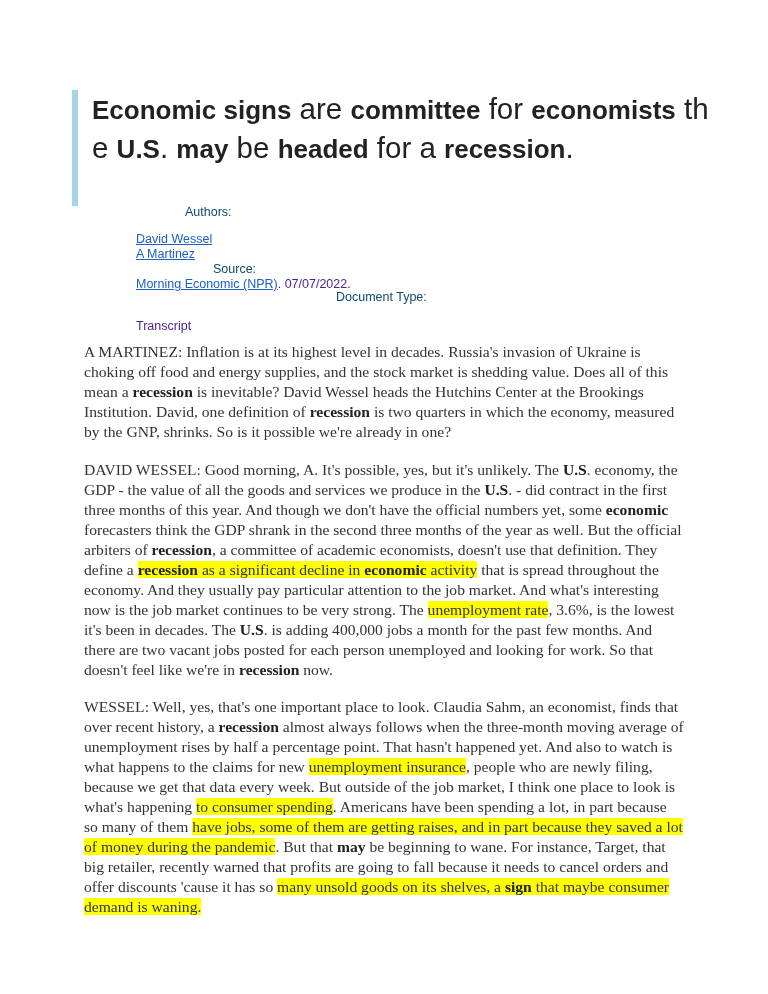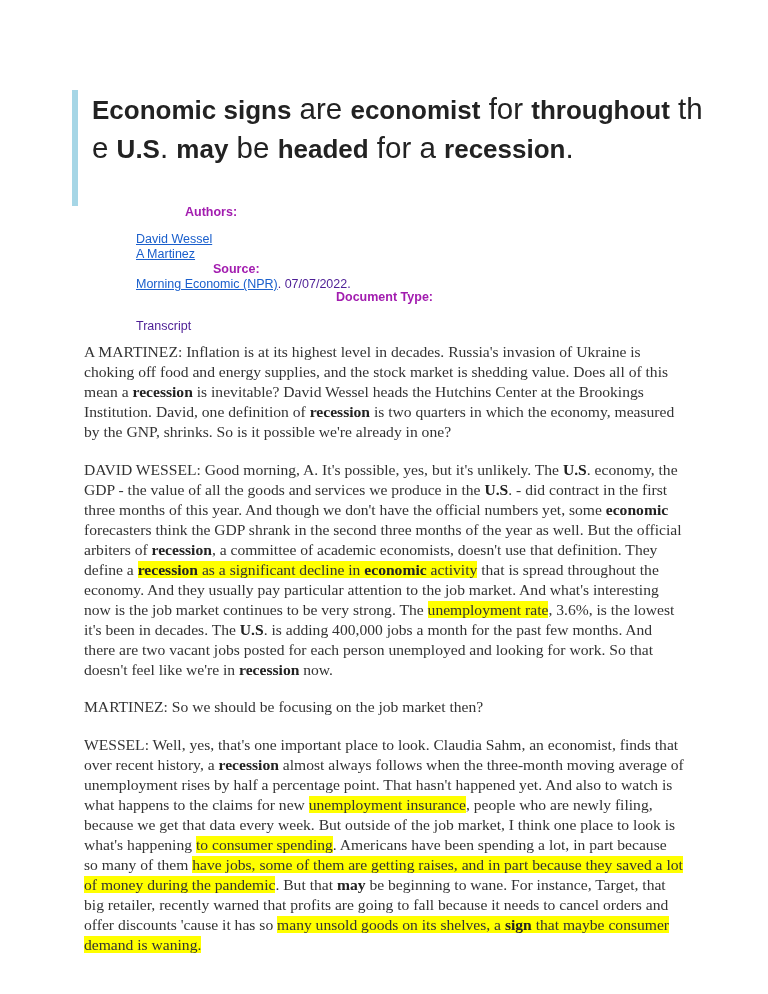--- a/index.html
+++ b/index.html
@@ -8,50 +8,49 @@
     position: absolute; left: 72px; top: 90px; width: 640px; height: 116px;
     border-left: 6px solid #a6d6e6; padding-left: 14px; box-sizing: border-box;
   }
   .title {
     margin: 0; font-family: "Liberation Sans", sans-serif; font-weight: normal;
     font-size: 29.5px; line-height: 37px; color: #222222; letter-spacing: 0;
     word-break: break-all;
   }
   .title b { font-weight: bold; font-size: 26px; }
   .meta { font-family: "Liberation Sans", sans-serif; font-size: 12.5px; color: #333; }
-  .meta-label { position: absolute; font-weight: bold; color: #a21caf; }
+  .meta-label { position: absolute; font-weight: normal; color: #0c4a6e; }
   .meta-line { position: absolute; left: 136px; }
   .meta a { color: #1a5fcc; text-decoration: underline; }
   .meta .plain { color: #4c1d95; }
   .body-text {
     position: absolute; left: 84px; top: 342px; width: 600px;
     font-family: "Liberation Serif", serif; font-size: 15.6px; line-height: 20px;
     color: #333333;
   }
   .body-text p { margin: 0 0 17.5px 0; }
   .body-text b { color: #222; }
   .hl { background: #ffff00; }
 </style>
 </head>
 <body>
 
 <div class="title-block">
-  <h1 class="title" id="title"><b>Economic signs</b><span> are </span><b>economist</b><span> for </span><b>throughout</b><span> the </span><b>U.S</b><span>. </span><b>may</b><span> be </span><b>headed</b><span> for a </span><b>recession</b><span>.</span></h1>
+  <h1 class="title" id="title"><b>Economic signs</b><span> are </span><b>committee</b><span> for </span><b>economists</b><span> the </span><b>U.S</b><span>. </span><b>may</b><span> be </span><b>headed</b><span> for a </span><b>recession</b><span>.</span></h1>
 </div>
 
 <div class="meta">
   <span class="meta-label" style="left:185px; top:205px;">Authors:</span>
   <a class="meta-line" style="top:232px;" href="#">David Wessel</a>
   <a class="meta-line" style="top:247px;" href="#">A Martinez</a>
   <span class="meta-label" style="left:213px; top:262px;">Source:</span>
   <span class="meta-line" style="top:277px;">
     <a href="#">Morning Economic (NPR)</a><span class="plain">. 07/07/2022.</span>
   </span>
   <span class="meta-label" style="left:336px; top:290px;text-align:right;">Document Type:</span>
   <span class="meta-line plain" style="top:319px;">Transcript</span>
 </div>
 
 <div class="body-text" id="transcript">
     <p><span>A MARTINEZ: Inflation is at its highest level in decades. Russia's invasion of Ukraine is choking off food and energy supplies, and the stock market is shedding value. Does all of this mean a </span><b>recession</b><span> is inevitable? David Wessel heads the Hutchins Center at the Brookings Institution. David, one definition of </span><b>recession</b><span> is two quarters in which the economy, measured by the GNP, shrinks. So is it possible we're already in one?</span></p>
     <p><span>DAVID WESSEL: Good morning, A. It's possible, yes, but it's unlikely. The </span><b>U.S</b><span>. economy, the GDP - the value of all the goods and services we produce in the </span><b>U.S</b><span>. - did contract in the first three months of this year. And though we don't have the official numbers yet, some </span><b>economic</b><span> forecasters think the GDP shrank in the second three months of the year as well. But the official arbiters of </span><b>recession</b><span>, a committee of academic economists, doesn't use that definition. They define a </span><b class="hl">recession</b><span class="hl"> as a significant decline in </span><b class="hl">economic</b><span class="hl"> activity</span><span> that is spread throughout the economy. And they usually pay particular attention to the job market. And what's interesting now is the job market continues to be very strong. The </span><span class="hl">unemployment rate</span><span>, 3.6%, is the lowest it's been in decades. The </span><b>U.S</b><span>. is adding 400,000 jobs a month for the past few months. And there are two vacant jobs posted for each person unemployed and looking for work. So that doesn't feel like we're in </span><b>recession</b><span> now.</span></p>
-    <p><span>MARTINEZ: So we should be focusing on the job market then?</span></p>
     <p><span>WESSEL: Well, yes, that's one important place to look. Claudia Sahm, an economist, finds that over recent history, a </span><b>recession</b><span> almost always follows when the three-month moving average of unemployment rises by half a percentage point. That hasn't happened yet. And also to watch is what happens to the claims for new </span><span class="hl">unemployment insurance</span><span>, people who are newly filing, because we get that data every week. But outside of the job market, I think one place to look is what's happening </span><span class="hl">to consumer spending</span><span>. Americans have been spending a lot, in part because so many of them </span><span class="hl">have jobs, some of them are getting raises, and in part because they saved a lot of money during the pandemic</span><span>. But that </span><b>may</b><span> be beginning to wane. For instance, Target, that big retailer, recently warned that profits are going to fall because it needs to cancel orders and offer discounts 'cause it has so </span><span class="hl">many unsold goods on its shelves, a </span><b class="hl">sign</b><span class="hl"> that maybe consumer demand is waning.</span></p>
   </div>
 
 </body></html>

